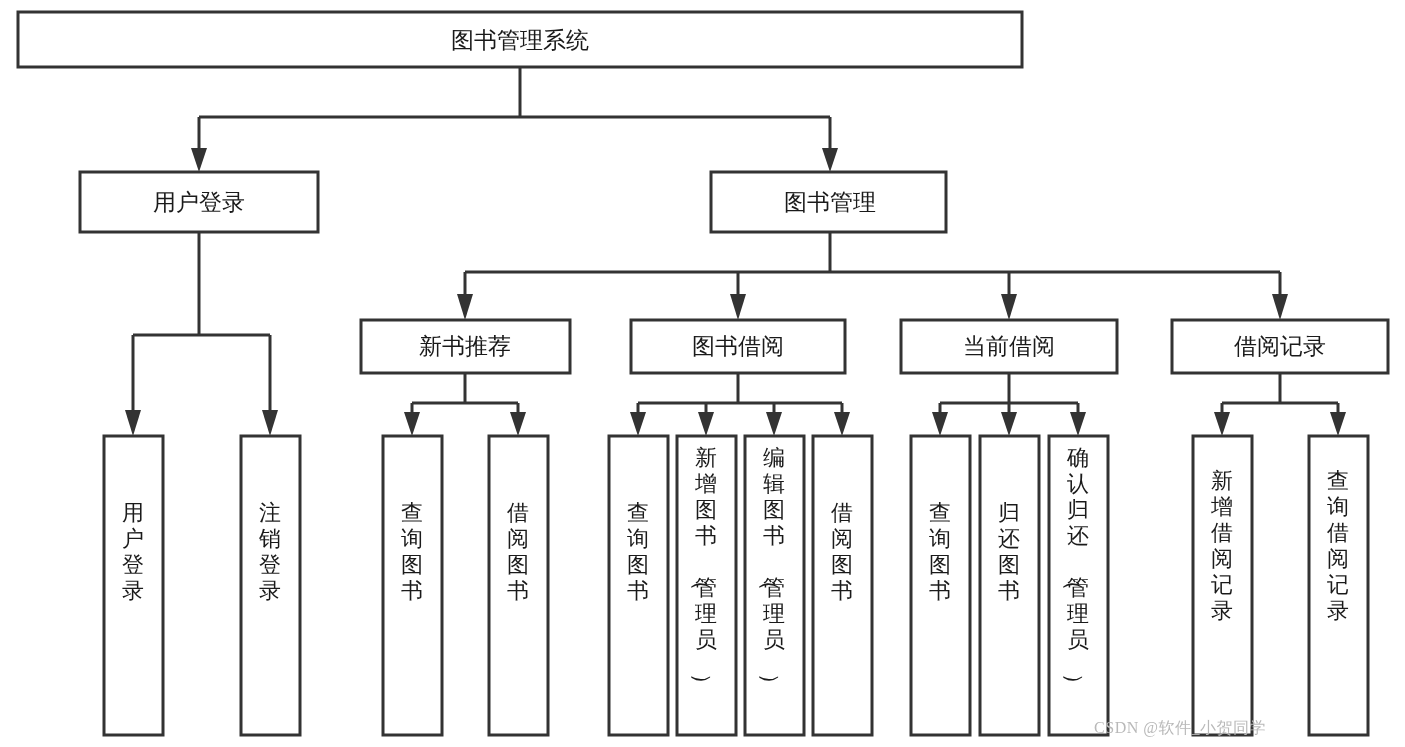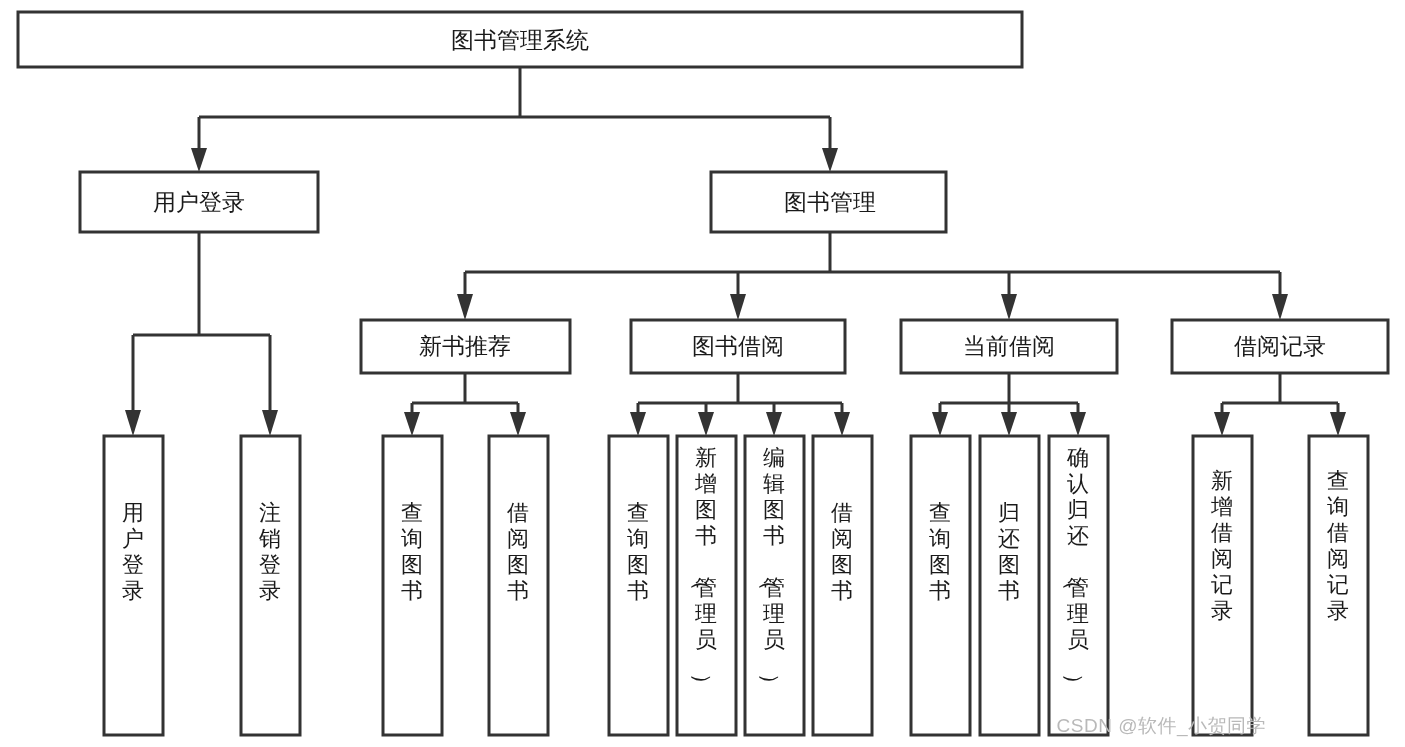--- a/index.html
+++ b/index.html
@@ -51,22 +51,22 @@
   .node-label-v {
     font-family: "DejaVu Sans", "Liberation Sans", sans-serif;
     font-size: 22px;
     fill: #1a1a1a;
     text-anchor: middle;
   }
   .watermark {
     position: absolute;
     right: 8px;
     bottom: 8px;
-    font-family: Liberation Sans, sans-serif;
-    font-size: 19px;
+    font-family: Liberation Serif, serif;
+    font-size: 16px;
     color: #b9b9b9;
     white-space: nowrap;
     letter-spacing: 0.5px;
     user-select: none;
   }
 </style>
 </head>
 <body>
 
 <div id="diagram-root">

